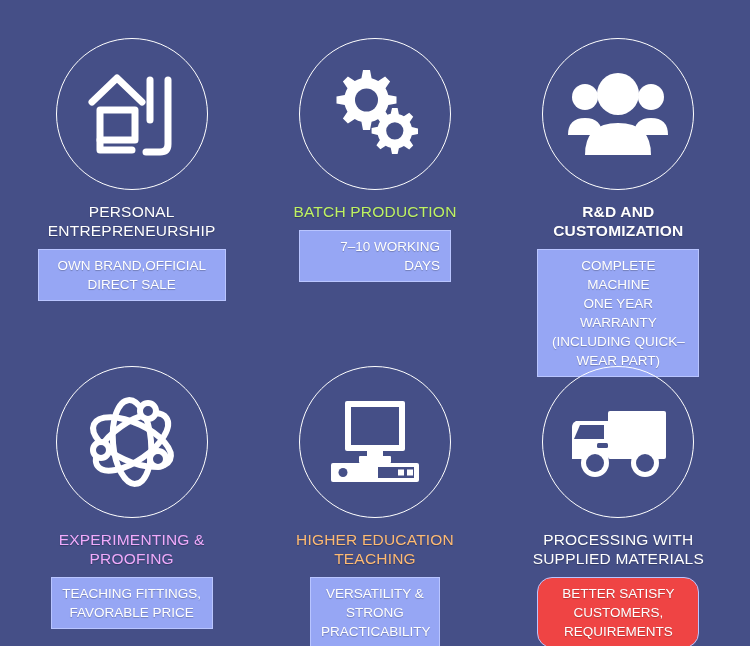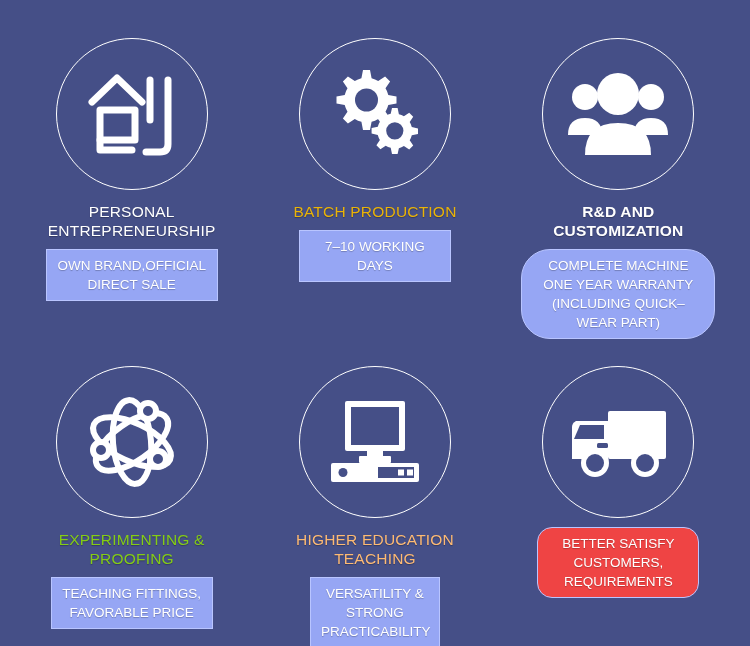--- a/index.html
+++ b/index.html
@@ -67,23 +67,23 @@
     border: 1px solid #b9c5ff;
     color: #ffffff;
     font-size: 13.5px;
     line-height: 19px;
     text-align: center;
     padding: 6px 10px;
     box-sizing: border-box;
     white-space: pre-line;
     text-shadow: 0 1px 1px rgba(0,0,0,0.25);
   }
-  .badge.w1 { width: 172px; }
+  .badge.w1 { width: 188px; }
   .badge.w2 { width: 152px; }
-  .badge.w3 { width: 194px; border-radius: 29px; }
+  .badge.w3 { width: 162px; }
   .badge.w4 { width: 162px; }
   .badge.w5 { width: 130px; }
   .badge.w6 { width: 162px; }
 </style>
 </head>
 <body style="background: rgb(69, 79, 135);">
 
 <div id="board" style="background: rgb(69, 79, 135);">
   <div class="grid">
 
@@ -120,22 +120,22 @@
 
               <path d="M38 6 l7 0 1.6 8.2a24 24 0 0 1 6.6 2.8l6.9-4.6 5 5-4.6 6.9a24 24 0 0 1 2.8 6.6l8.2 1.6 0 7-8.2 1.6a24 24 0 0 1-2.8 6.6l4.6 6.9-5 5-6.9-4.6a24 24 0 0 1-6.6 2.8L45 66l-7 0-1.6-8.2a24 24 0 0 1-6.6-2.8l-6.9 4.6-5-5 4.6-6.9a24 24 0 0 1-2.8-6.6L11.5 39.5l0-7 8.2-1.6a24 24 0 0 1 2.8-6.6l-4.6-6.9 5-5 6.9 4.6a24 24 0 0 1 6.6-2.8z"></path>
               <circle cx="41.5" cy="36" r="11.5" fill="#454f87"></circle>
 
               <path d="M67 44 l5.6 0 1.3 6.2a18 18 0 0 1 5 2.1l5.3-3.5 4 4-3.5 5.3a18 18 0 0 1 2.1 5l6.2 1.3 0 5.6-6.2 1.3a18 18 0 0 1-2.1 5l3.5 5.3-4 4-5.3-3.5a18 18 0 0 1-5 2.1L72.6 90 67 90l-1.3-6.2a18 18 0 0 1-5-2.1l-5.3 3.5-4-4 3.5-5.3a18 18 0 0 1-2.1-5L46.6 69.6 46.6 64l6.2-1.3a18 18 0 0 1 2.1-5l-3.5-5.3 4-4 5.3 3.5a18 18 0 0 1 5-2.1z"></path>
               <circle cx="69.8" cy="66.8" r="8.6" fill="#454f87"></circle>
             </g>
           </svg>
         </span>
       </div>
-      <div class="title" style="color: #eab308;">BATCH PRODUCTION</div>
-      <div class="badge w2" style="background: rgb(150, 166, 244); border-color: rgb(185, 197, 255); color: rgb(255, 255, 255);">7–10 WORKING DAYS</div>
+      <div class="title" style="color: #bef264;">BATCH PRODUCTION</div>
+      <div class="badge w2" style="background: rgb(150, 166, 244); border-color: rgb(185, 197, 255); color: rgb(255, 255, 255); text-align: right;">7–10 WORKING DAYS</div>
     </div>
 
     <div class="cell r1">
       <div class="circle">
         <span>
           <svg width="104" height="86" viewBox="0 0 104 86">
             <g fill="#ffffff">
 
               <circle cx="19" cy="26" r="13"></circle>
               <path d="M2 64 q0-17 17-17 t17 17 z"></path>
@@ -167,21 +167,21 @@
               <ellipse cx="50" cy="50" rx="42" ry="19" transform="rotate(145 50 50)"></ellipse>
             </g>
             <g fill="#454f87" stroke="#ffffff" stroke-width="6">
               <circle cx="66" cy="19" r="8"></circle>
               <circle cx="19" cy="58" r="8"></circle>
               <circle cx="76" cy="67" r="8"></circle>
             </g>
           </svg>
         </span>
       </div>
-      <div class="title" style="color: #84cc16;">EXPERIMENTING &amp;
+      <div class="title" style="color: #f0abfc;">EXPERIMENTING &amp;
 PROOFING</div>
       <div class="badge w4" style="background: rgb(150, 166, 244); border-color: rgb(185, 197, 255); color: rgb(255, 255, 255);">TEACHING FITTINGS,
 FAVORABLE PRICE</div>
     </div>
 
     <div class="cell r2">
       <div class="circle">
         <span>
           <svg width="104" height="86" viewBox="0 0 104 86">
             <g fill="#ffffff">
@@ -222,19 +222,21 @@
               <rect x="31" y="38" width="11" height="5" rx="1.5" fill="#454f87"></rect>
 
               <circle cx="29" cy="58" r="14" fill="#ffffff"></circle>
               <circle cx="29" cy="58" r="9" fill="#454f87"></circle>
               <circle cx="79" cy="58" r="14" fill="#ffffff"></circle>
               <circle cx="79" cy="58" r="9" fill="#454f87"></circle>
             </g>
           </svg>
         </span>
       </div>
+      <div class="title" style="color: rgb(255, 255, 255);">PROCESSING WITH
+SUPPLIED MATERIALS</div>
       <div class="badge w6" style="background: #ef4444; border-color: rgb(185, 197, 255); color: rgb(255, 255, 255); border-radius: 15px;">BETTER SATISFY
 CUSTOMERS,
 REQUIREMENTS</div>
     </div>
 
   </div>
 </div>
 
 </body></html>

